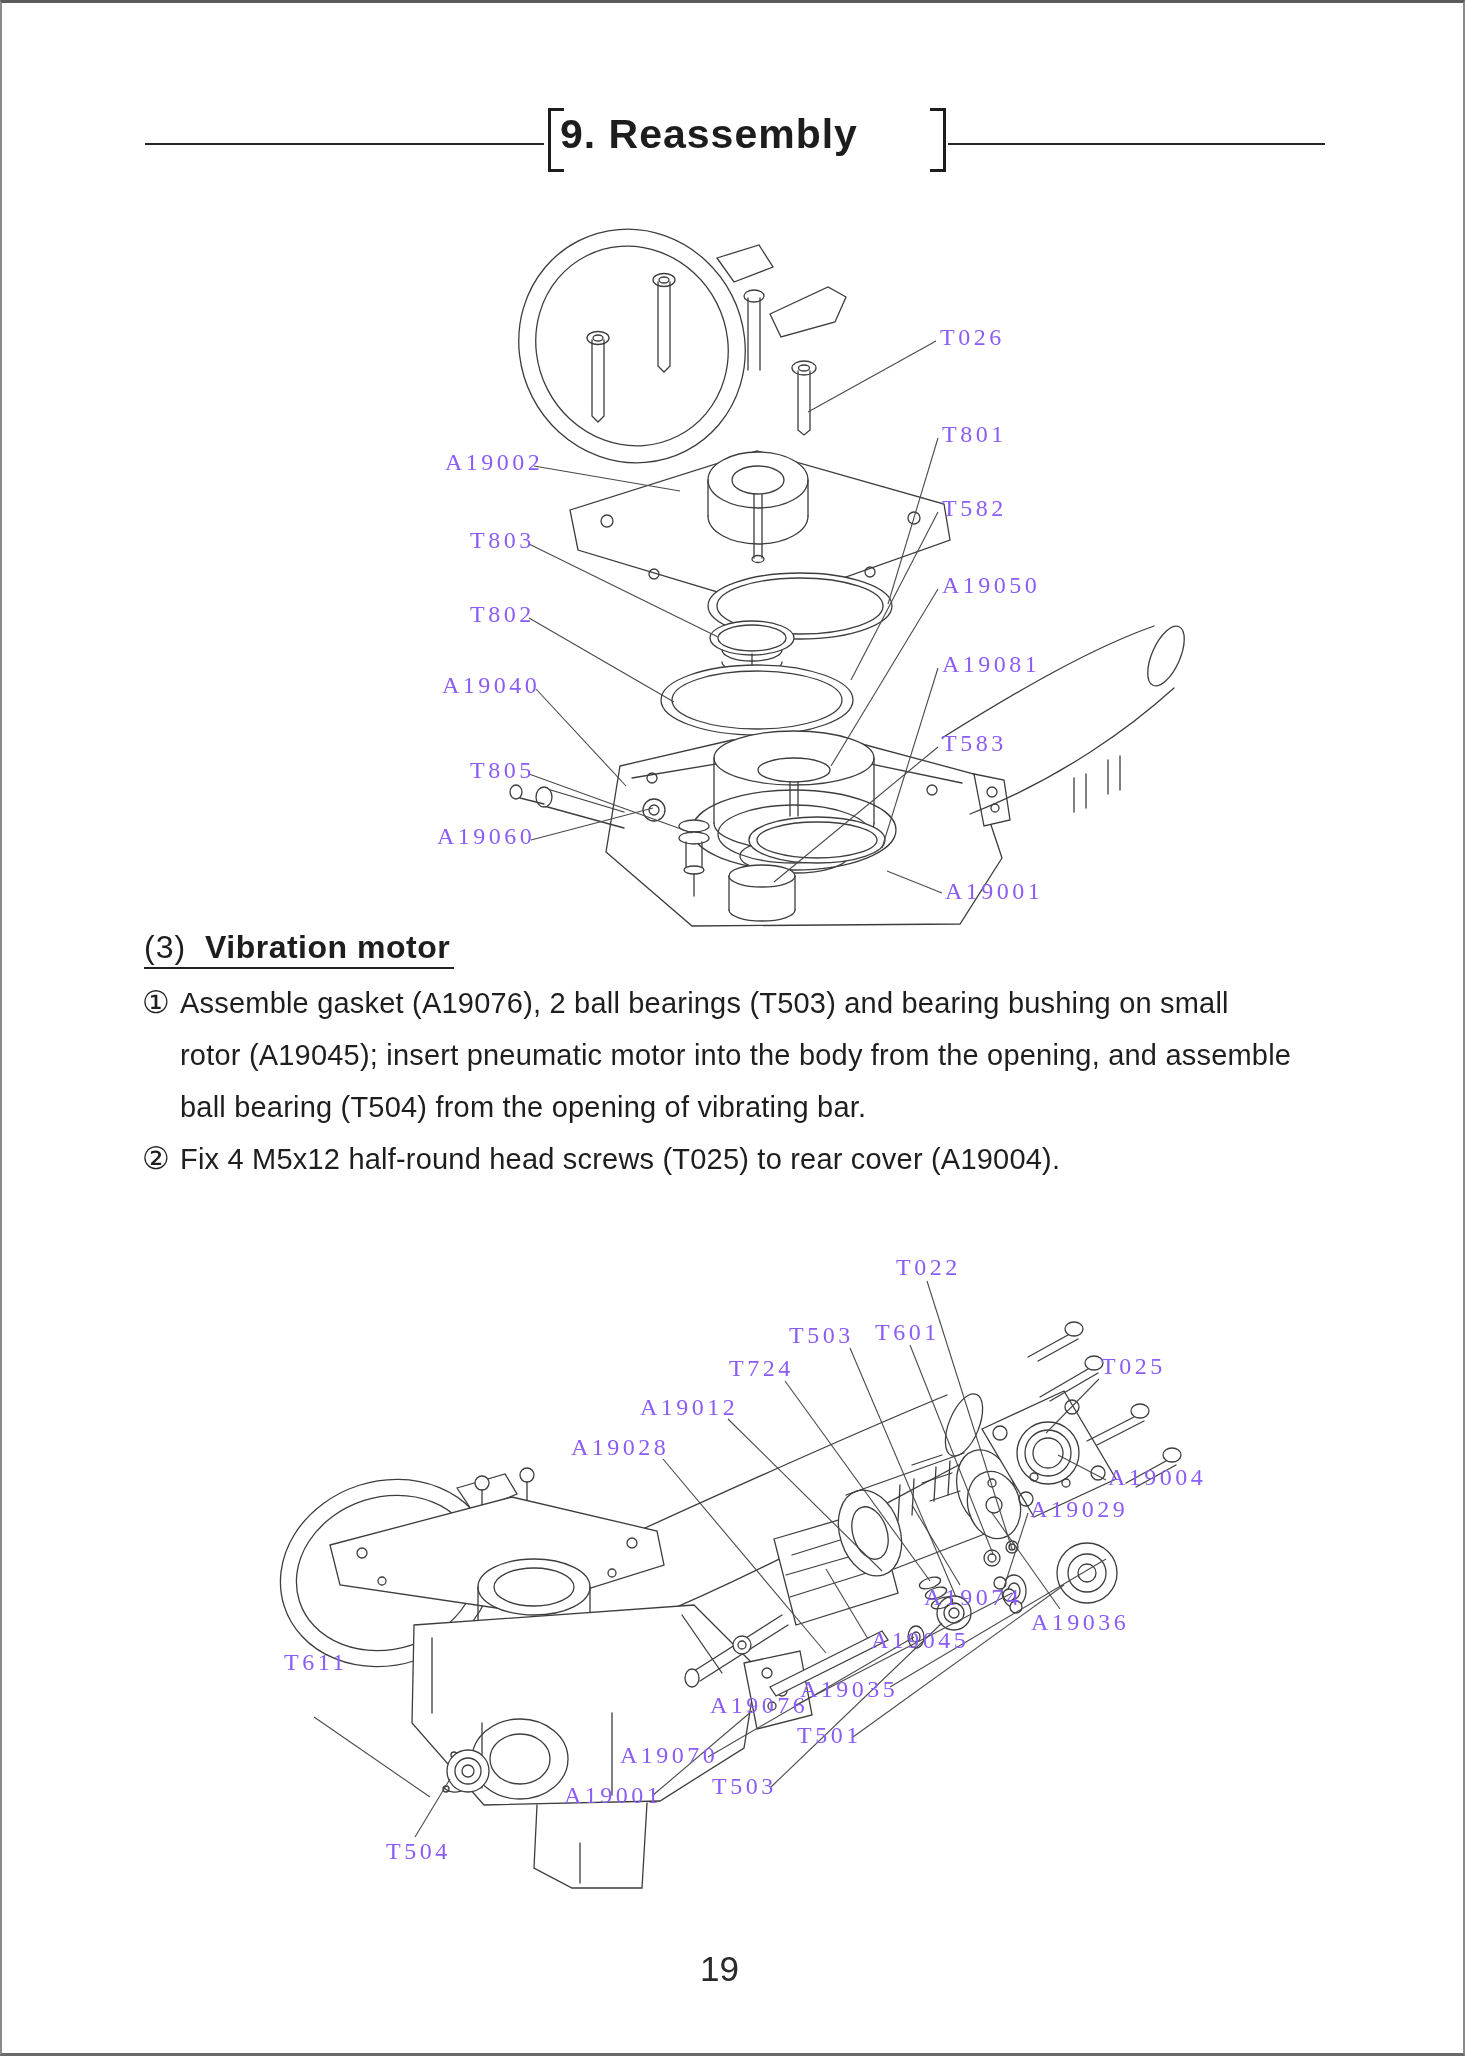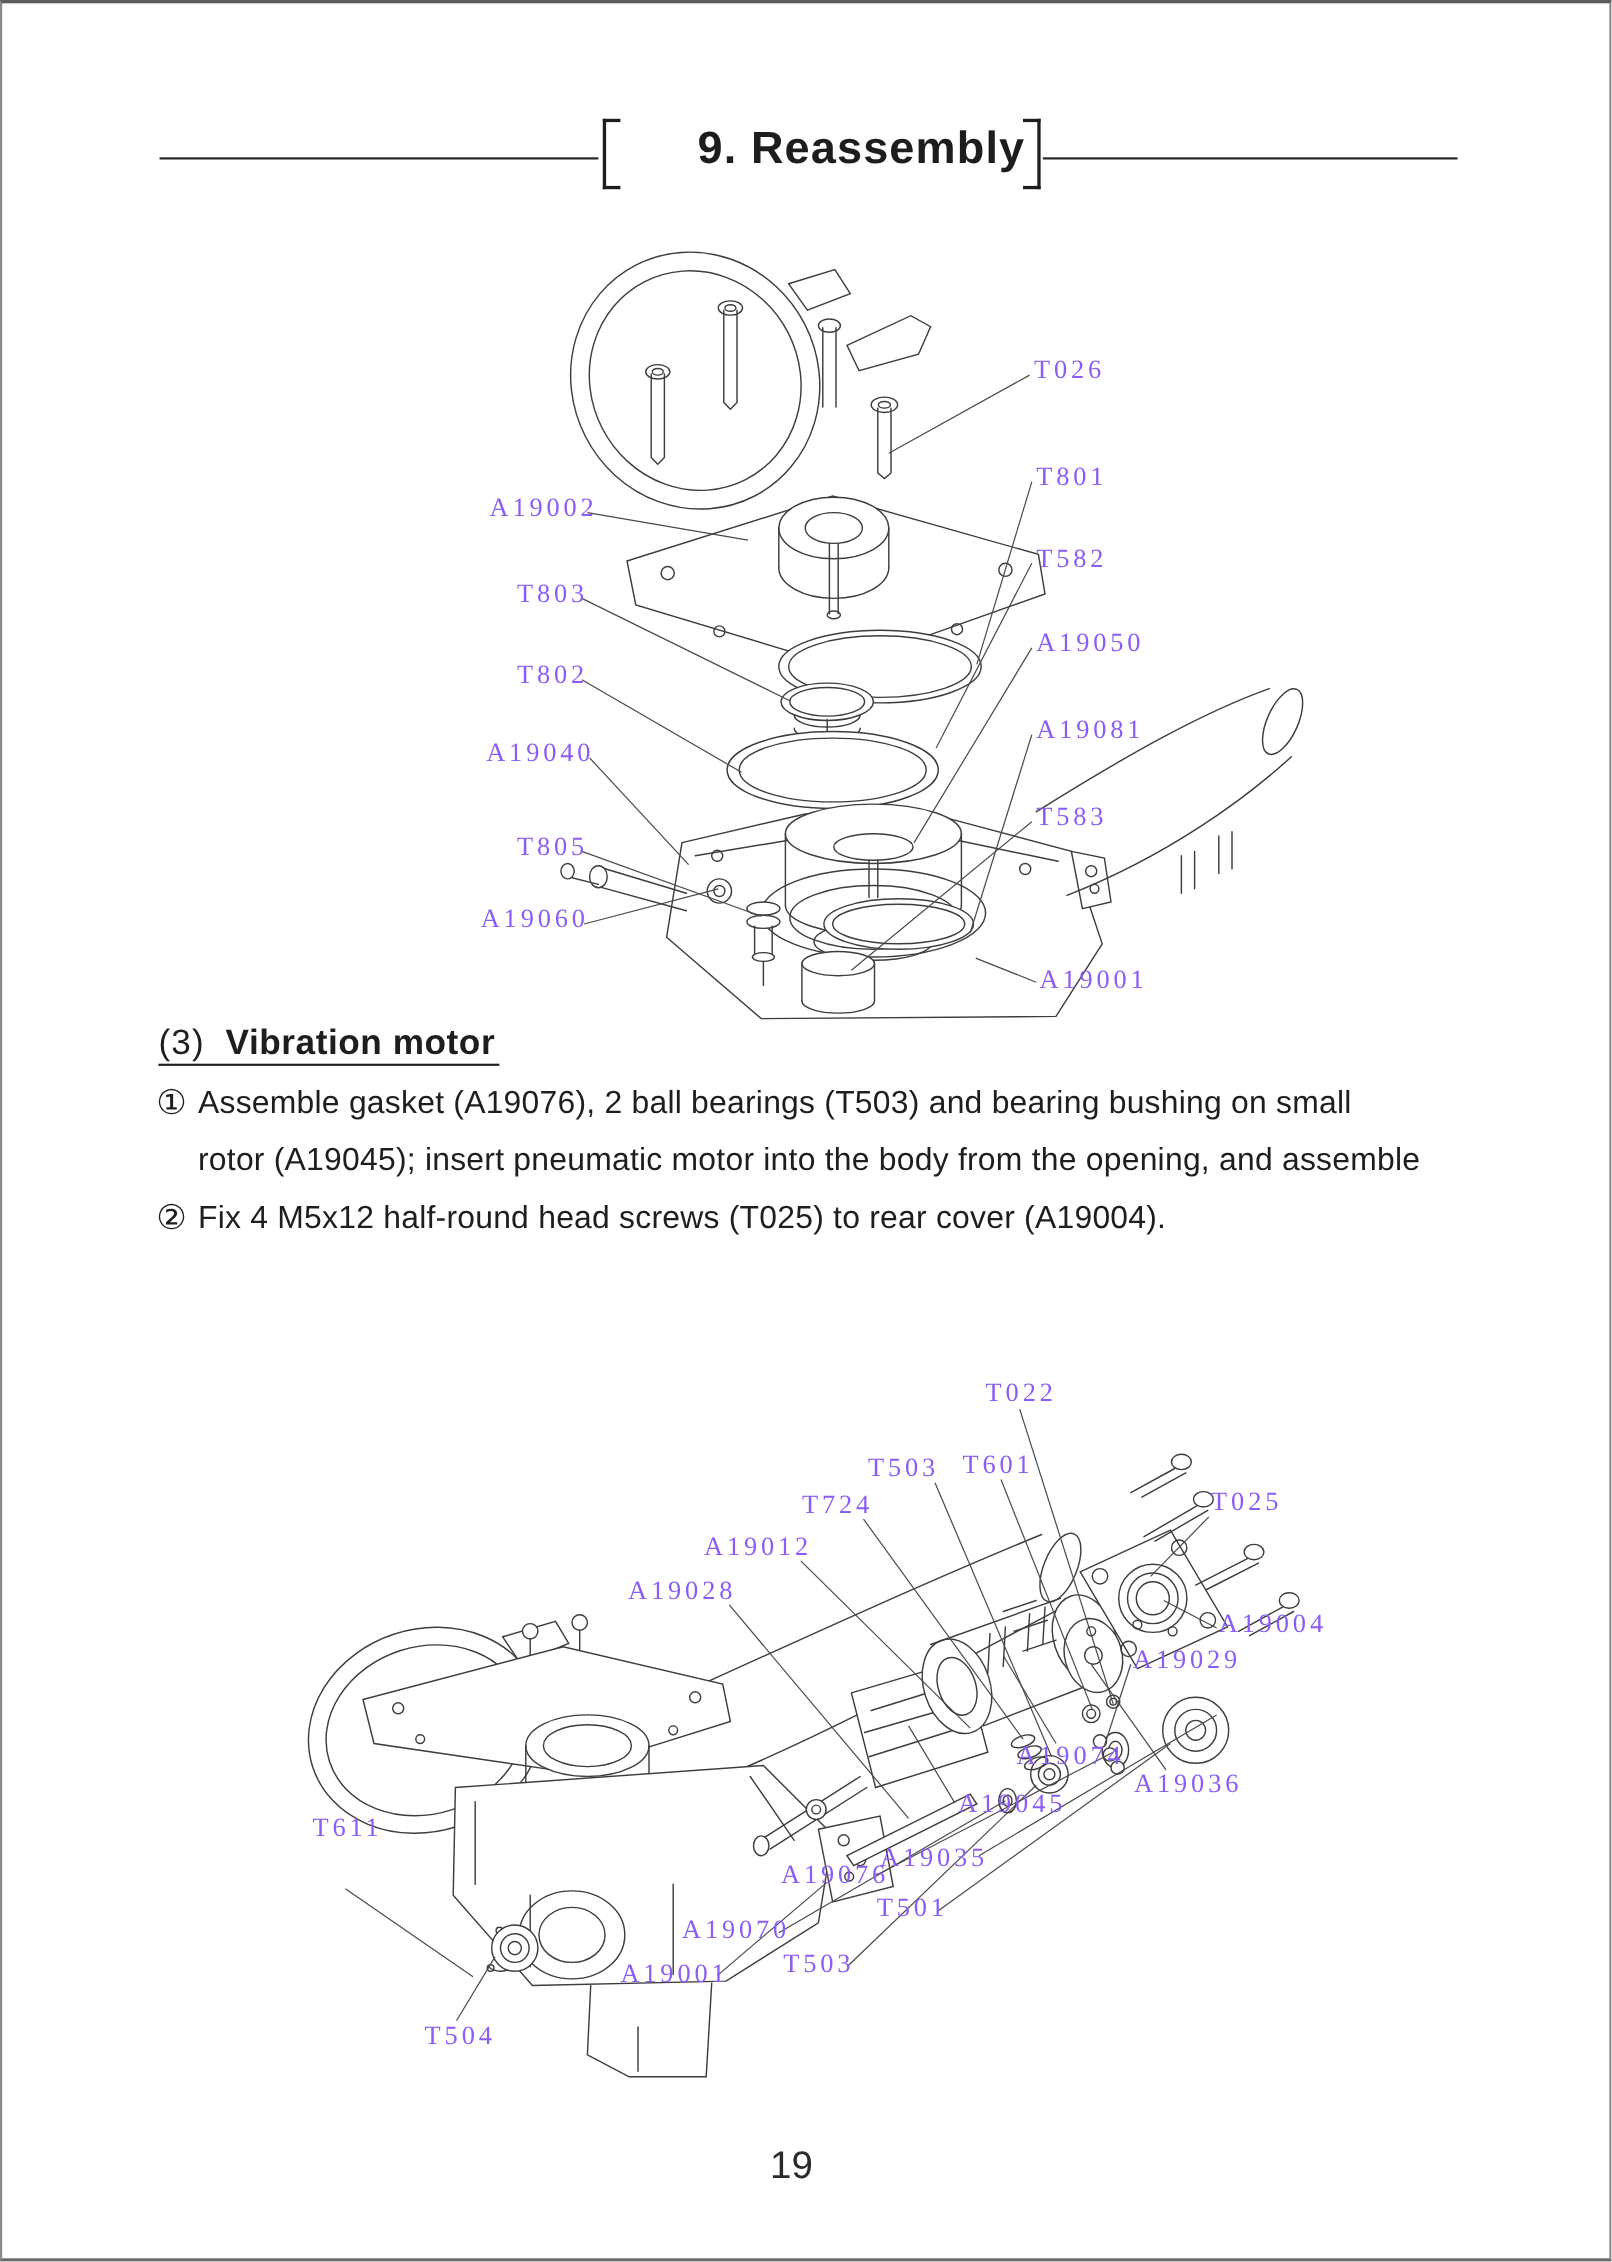--- a/index.html
+++ b/index.html
@@ -8,21 +8,21 @@
         border-right:2px solid #8a8a8a;border-bottom:3px solid #6a6a6a;
         box-sizing:border-box;overflow:hidden;
         font-family:"Liberation Sans",sans-serif;color:#1e1e1e;}
   
   .title-rule{position:absolute;height:2px;background:#262626;top:140px;}
   .rule-l{left:143px;width:399px;}
   .rule-r{left:946px;width:377px;}
   .bracket{position:absolute;top:105px;width:13px;height:58px;}
   .bracket-l{left:546px;border-left:3.5px solid #1d1d1d;border-top:3.5px solid #1d1d1d;border-bottom:3.5px solid #1d1d1d;}
   .bracket-r{left:928px;border-right:3.5px solid #1d1d1d;border-top:3.5px solid #1d1d1d;border-bottom:3.5px solid #1d1d1d;}
-  .page-title{position:absolute;left:558px;top:108px;width:372px;text-align:right;
+  .page-title{position:absolute;left:558px;top:108px;width:372px;text-align:left;
         font-size:41px;font-weight:bold;letter-spacing:1px;color:#1d1d1d;}
   
   .section-heading{position:absolute;left:142px;top:926px;font-size:32px;
         border-bottom:2.5px solid #222;padding:0 4px 1px 0;white-space:nowrap;}
   .section-heading .idx{font-weight:normal;letter-spacing:1px;}
   .section-heading .hd{font-weight:bold;margin-left:10px;letter-spacing:0.5px;}
   #instructions{position:absolute;left:140px;top:974px;width:1260px;}
   .instr-row{height:52px;line-height:52px;font-size:29px;letter-spacing:0.2px;white-space:nowrap;display:flex;}
   .instr-row .marker{width:38px;font-size:31px;flex:0 0 38px;}
   .instr-row.indent{padding-left:38px;}
@@ -139,20 +139,23 @@
     <span class="idx">(3)</span>
     <span class="hd">Vibration motor</span>
   </div>
   <div id="instructions">
       <div class="instr-row">
         <span class="marker">①</span>
         <span>Assemble gasket (A19076), 2 ball bearings (T503) and bearing bushing on small</span>
       </div>
       <div class="instr-row indent">
         <span>rotor (A19045); insert pneumatic motor into the body from the opening, and assemble</span>
+      </div>
+      <div class="instr-row indent">
+        <span>ball bearing (T504) from the opening of vibrating bar.</span>
       </div>
       <div class="instr-row">
         <span class="marker">②</span>
         <span>Fix 4 M5x12 half-round head screws (T025) to rear cover (A19004).</span>
       </div>
     </div>
 
   <svg class="diagram-svg" style="left:180px;top:1240px;" width="1100" height="660" viewBox="0 0 1100 660">
     <g stroke="#3d3d3d" stroke-width="1.3" fill="none" stroke-linecap="round">
 

